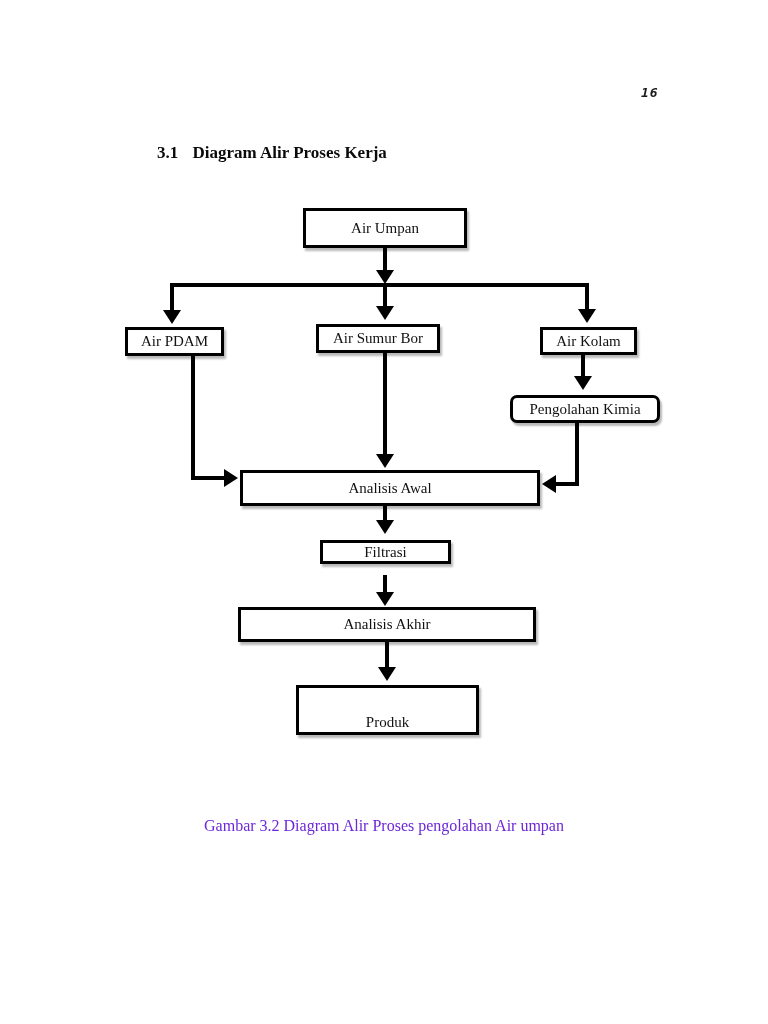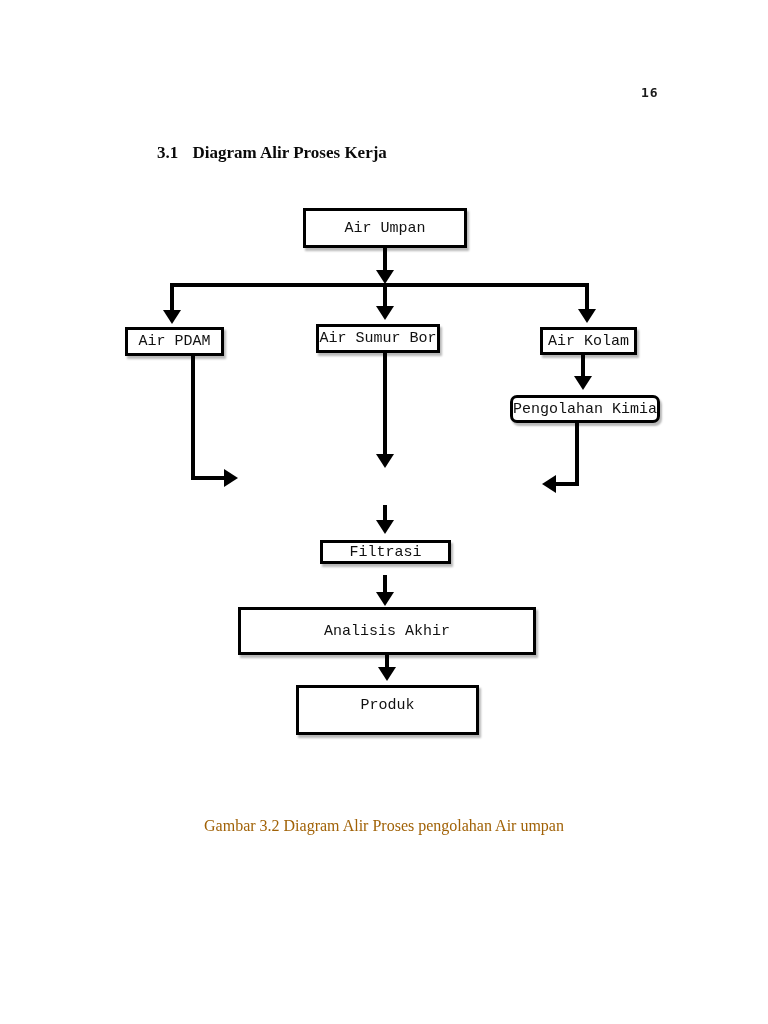--- a/index.html
+++ b/index.html
@@ -18,20 +18,21 @@
   }
   .page-number {
     position: absolute;
     left: 641px;
     top: 85px;
     font-family: "DejaVu Sans Mono", monospace;
     font-size: 13px;
     font-weight: bold;
     letter-spacing: 1px;
     color: #1a1a1a;
+    font-style: italic;
   }
   .heading {
     position: absolute;
     left: 145px;
     top: 131px;
     margin: 12px;
     font-family: "Liberation Serif", serif;
     font-size: 17px;
     font-weight: bold;
     color: #0a0a0a;
@@ -44,21 +45,21 @@
     width: 768px; height: 1024px;
   }
   .box {
     position: absolute;
     box-sizing: border-box;
     border: 3px solid #000000;
     background: #ffffff;
     display: flex;
     align-items: center;
     justify-content: center;
-    font-family: Liberation Mono, monospace;
+    font-family: Liberation Serif, serif;
     font-size: 15px;
     color: #111111;
     white-space: nowrap;
     box-shadow: 2px 3px 2px rgba(0,0,0,0.28);
   }
   .vline, .hline {
     position: absolute;
     background: #000000;
   }
   .vline { width: 4px; }
@@ -69,33 +70,33 @@
   .ah-left  { border-top: 9px solid transparent; border-bottom: 9px solid transparent; border-right: 14px solid #000; }
 
   
   .n-air-umpan        { left: 303px; top: 208px; width: 164px; height: 40px; }
   .n-air-pdam         { left: 125px; top: 327px; width:  99px; height: 29px; }
   .n-air-sumur-bor    { left: 316px; top: 324px; width: 124px; height: 29px; }
   .n-air-kolam        { left: 540px; top: 327px; width:  97px; height: 28px; }
   .n-pengolahan-kimia { left: 510px; top: 395px; width: 150px; height: 28px; border-radius: 7px; }
   .n-analisis-awal    { left: 240px; top: 470px; width: 300px; height: 36px; }
   .n-filtrasi         { left: 320px; top: 540px; width: 131px; height: 24px; }
-  .n-analisis-akhir   { left: 238px; top: 607px; width: 298px; height: 48px; }
+  .n-analisis-akhir   { left: 238px; top: 607px; width: 298px; height: 35px; }
   .n-produk           { left: 296px; top: 685px; width: 183px; height: 50px;
-                        align-items: flex-start; padding-top: 9px; }
+                        align-items: flex-start; padding-top: 26px; }
 
   .caption {
     position: absolute;
     left: 0;
     top: 817px;
     width: 768px;
     text-align: center;
     font-family: "Liberation Serif", serif;
     font-size: 16px;
-    color: #a16207;
+    color: #6d28d9;
   }
 </style>
 </head>
 <body>
 
 <div class="page">
 
   <div class="page-number">16</div>
 
   <h1 class="heading">
@@ -139,20 +140,21 @@
     <div class="ah ah-down" style="left:376px; top:592px;"></div>
 
     <div class="vline" style="left:385px; top:641px; height:28px;"></div>
     <div class="ah ah-down" style="left:378px; top:667px;"></div>
 
     <div class="box n-air-umpan">Air Umpan</div>
     <div class="box n-air-pdam">Air PDAM</div>
     <div class="box n-air-sumur-bor">Air Sumur Bor</div>
     <div class="box n-air-kolam">Air Kolam</div>
     <div class="box n-pengolahan-kimia">Pengolahan Kimia</div>
+    <div class="box n-analisis-awal">Analisis Awal</div>
     <div class="box n-filtrasi">Filtrasi</div>
     <div class="box n-analisis-akhir">Analisis Akhir</div>
     <div class="box n-produk">Produk</div>
 
   </div>
 
   <div class="caption">Gambar 3.2 Diagram Alir Proses pengolahan Air umpan</div>
 
 </div>
 

